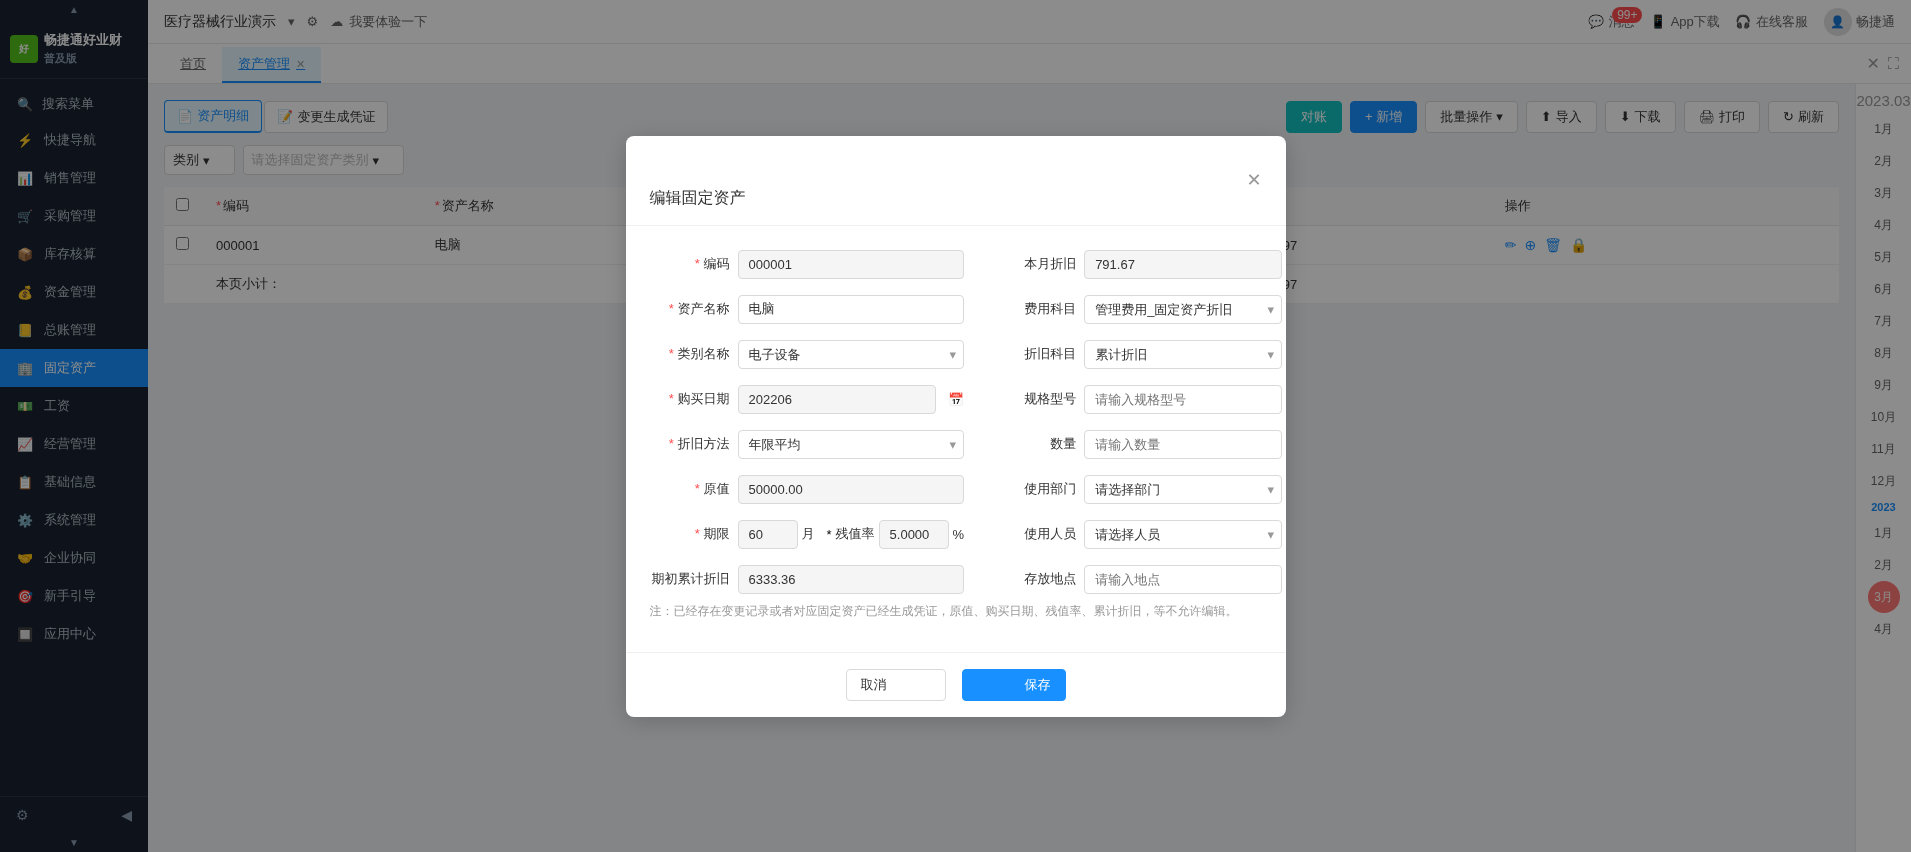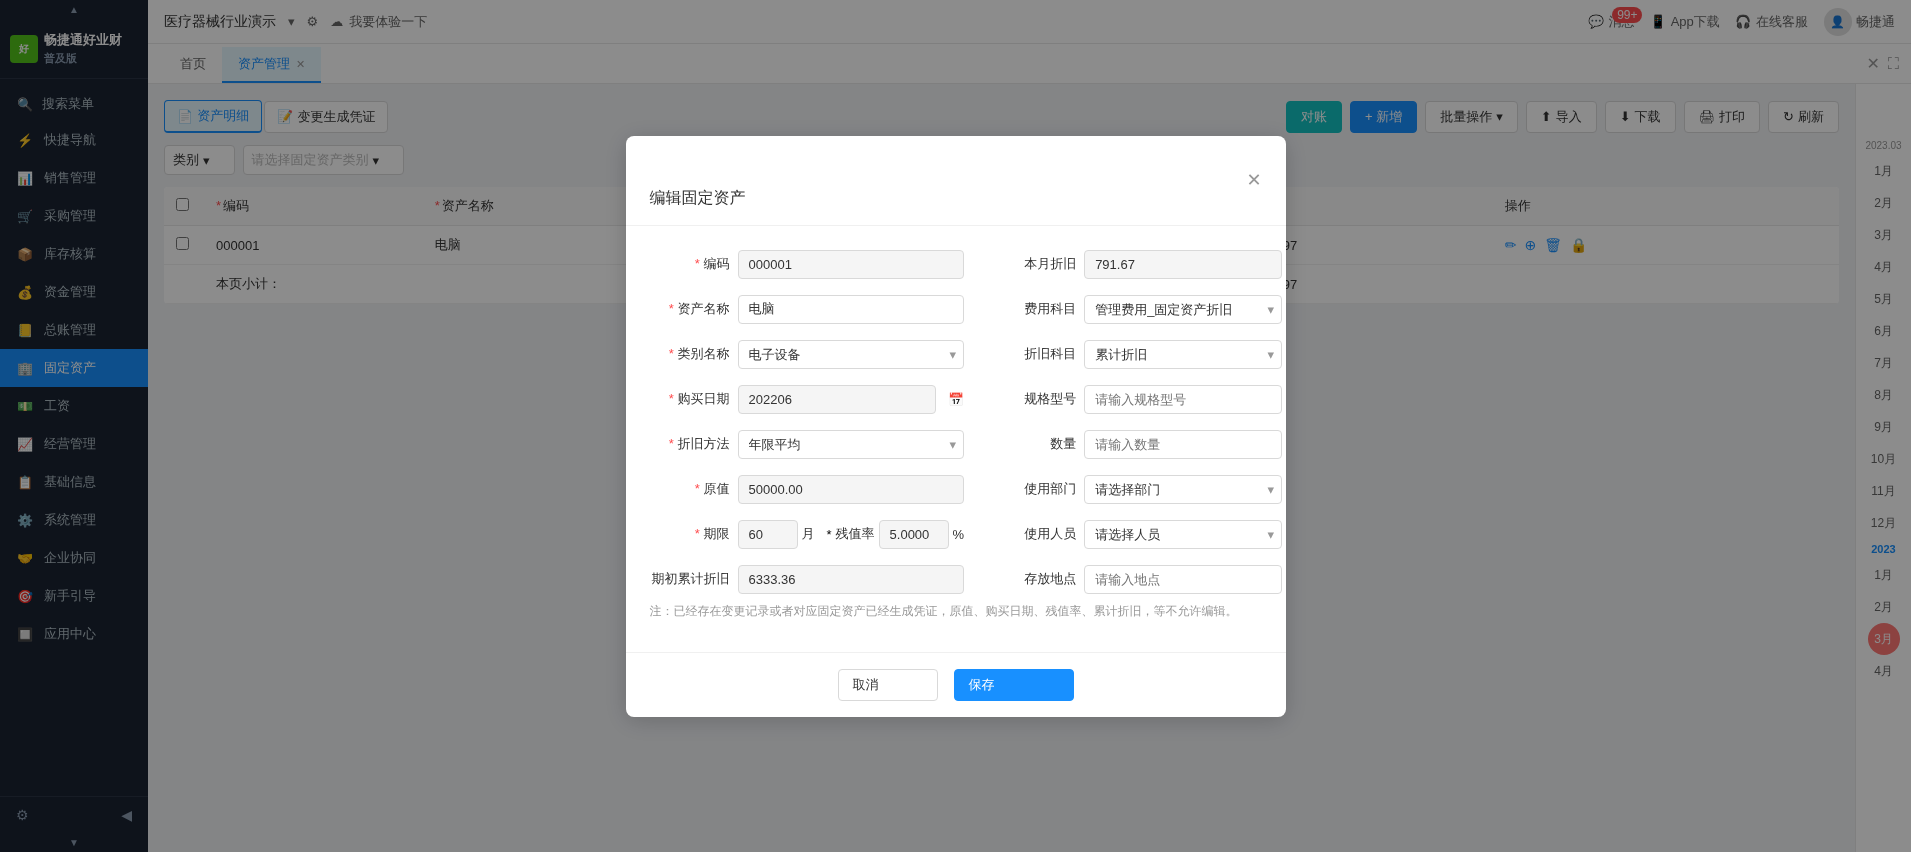--- a/index.html
+++ b/index.html
@@ -32,21 +32,21 @@
     .topbar-settings { cursor: pointer; color: #666; }
     .topbar-cloud { display: flex; align-items: center; gap: 6px; color: #666; cursor: pointer; font-size: 13px; }
     .topbar-right { display: flex; align-items: center; gap: 16px; }
     .topbar-badge { position: relative; cursor: pointer; display: flex; align-items: center; gap: 4px; color: #666; }
     .badge-num { background: #ff4d4f; color: white; border-radius: 10px; font-size: 12px; padding: 1px 5px; position: absolute; top: -6px; right: -8px; }
     .topbar-user { display: flex; align-items: center; gap: 4px; color: #666; cursor: pointer; }
     .avatar-circle { width: 28px; height: 28px; border-radius: 50%; background: #e0e0e0; display: flex; align-items: center; justify-content: center; font-size: 12px; color: #666; }
 
     
     .tabbar { height: 40px; background: #fff; display: flex; align-items: flex-end; padding: 0 0 0 16px; border-bottom: 1px solid #e8e8e8; flex-shrink: 0; position: relative; }
-    .tab { padding: 8px 16px; cursor: pointer; color: #666; font-size: 13px; border-bottom: 2px solid transparent; display: flex; align-items: center; gap: 6px; }
+    .tab { padding: 8px 16px; cursor: pointer; color: #666; font-size: 13px; border-bottom: 2px solid transparent; display: flex; align-items: center; gap: 6px; text-decoration: underline; }
     .tab.active { color: #1890ff; border-bottom: 2px solid #1890ff; background: #e6f7ff; }
     .tab-close { font-size: 11px; color: #999; cursor: pointer; }
     .tabbar-controls { position: absolute; right: 0; top: 0; height: 100%; display: flex; align-items: center; gap: 8px; padding: 0 12px; }
     .tabbar-control-btn { cursor: pointer; color: #999; font-size: 16px; }
 
     
     .content { flex: 1; display: flex; overflow: hidden; position: relative; }
     .content-main { flex: 1; padding: 16px; overflow: auto; }
 
     
@@ -65,21 +65,21 @@
     .table-wrap { background: #fff; border-radius: 4px; overflow: hidden; }
     table { width: 100%; border-collapse: collapse; }
     th { background: #fafafa; padding: 10px 12px; text-align: left; font-weight: 500; color: #333; border-bottom: 1px solid #e8e8e8; font-size: 13px; white-space: nowrap; }
     td { padding: 10px 12px; border-bottom: 1px solid #f0f0f0; color: #333; font-size: 13px; }
     .required-mark { color: #ff4d4f; margin-right: 2px; }
     .table-actions { display: flex; gap: 8px; }
     .action-icon { color: #1890ff; cursor: pointer; font-size: 14px; }
 
     
     .calendar-panel { width: 56px; background: #fff; border-left: 1px solid #e8e8e8; display: flex; flex-direction: column; align-items: center; padding: 8px 4px; font-size: 11px; flex-shrink: 0; }
-    .cal-year { color: #999; font-size: 10px; margin-bottom: 4px; margin-top: 48px; }
+    .cal-year { color: #999; font-size: 15px; margin-bottom: 4px; }
     .cal-month { width: 44px; height: 32px; display: flex; align-items: center; justify-content: center; border-radius: 4px; cursor: pointer; font-size: 12px; color: #666; }
     .cal-month.active { background: #ff7875; color: white; border-radius: 50%; width: 32px; height: 32px; }
 
     
     .pagination { display: flex; align-items: center; gap: 8px; padding: 10px 0; font-size: 13px; color: #666; flex-direction: column; }
     .page-select { padding: 3px 6px; border: 1px solid #d9d9d9; border-radius: 12px; }
 
     
     .modal-overlay { position: fixed; top: 0; left: 0; right: 0; bottom: 0; background: rgba(0,0,0,0.45); z-index: 1000; display: flex; align-items: center; justify-content: center; }
     .modal { background: #fff; border-radius: 8px; width: 660px; max-height: 90vh; overflow: hidden; box-shadow: 0 4px 24px rgba(0,0,0,0.18); }
@@ -515,18 +515,18 @@
           </div>
         </div>
       </div>
 
       <div class="note-text">注：已经存在变更记录或者对应固定资产已经生成凭证，原值、购买日期、残值率、累计折旧，等不允许编辑。</div>
     </div>
     <div class="modal-footer">
       <button class="btn" style="width:100px;">
         <span>取消</span>
       </button>
-      <button class="btn btn-primary" style="width:120px;">
+      <button class="btn btn-primary" style="width:104px;justify-content:flex-end;">
         <span>保存</span>
       </button>
     </div>
   </div>
 </div>
 
 </body></html>

